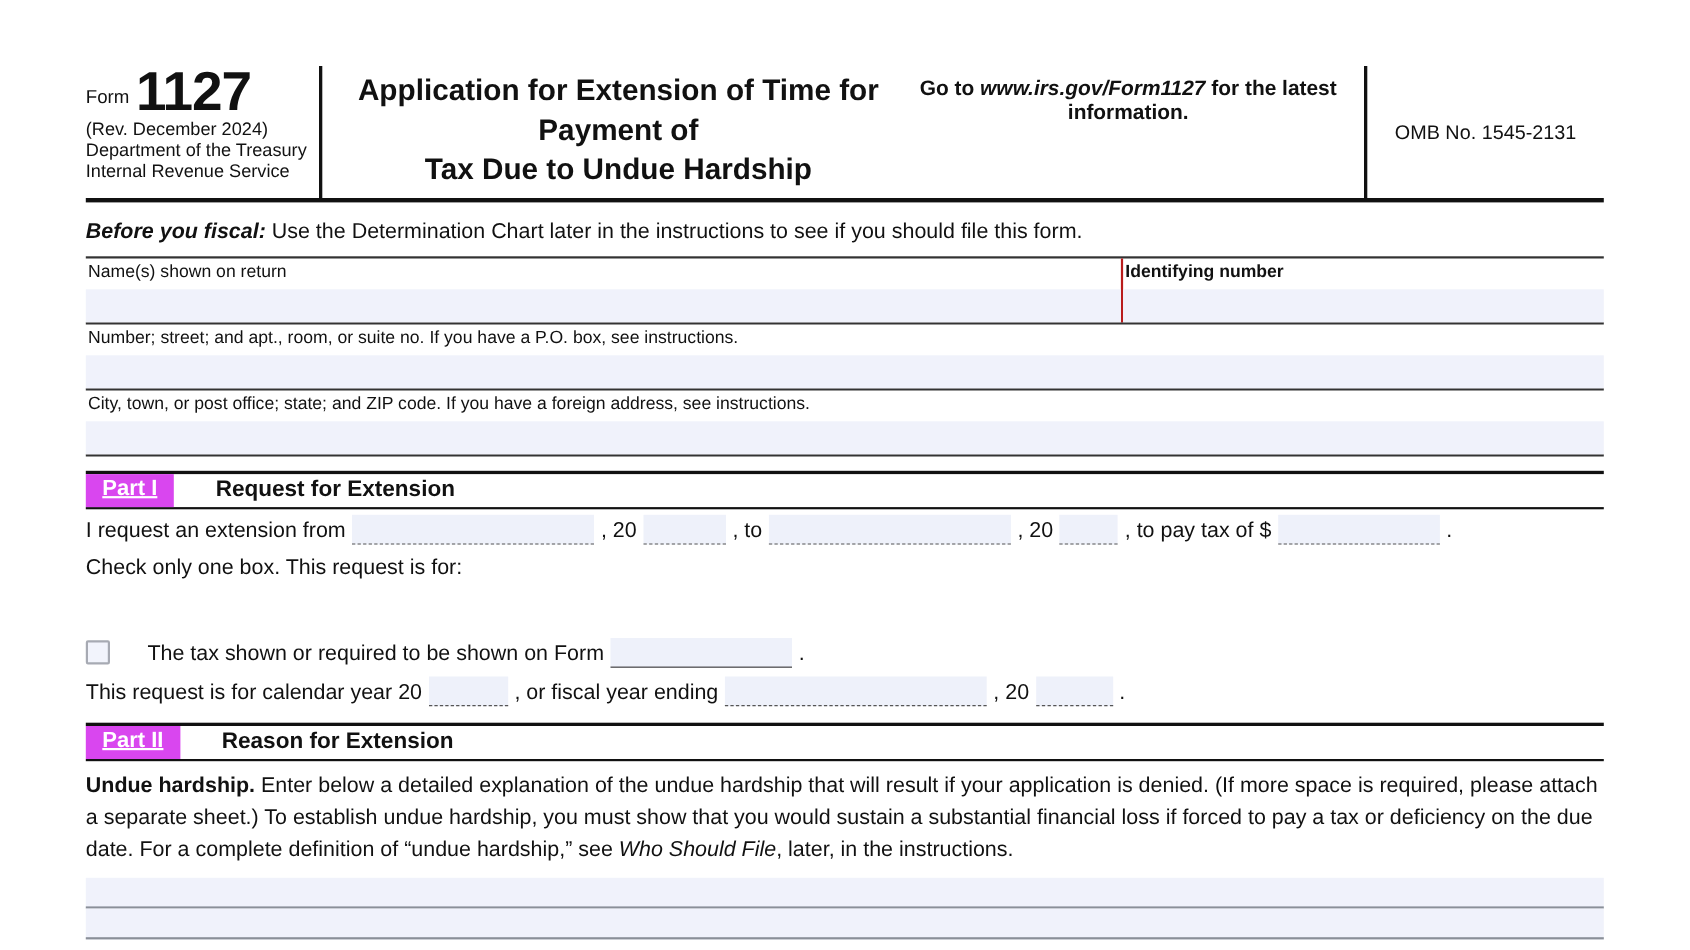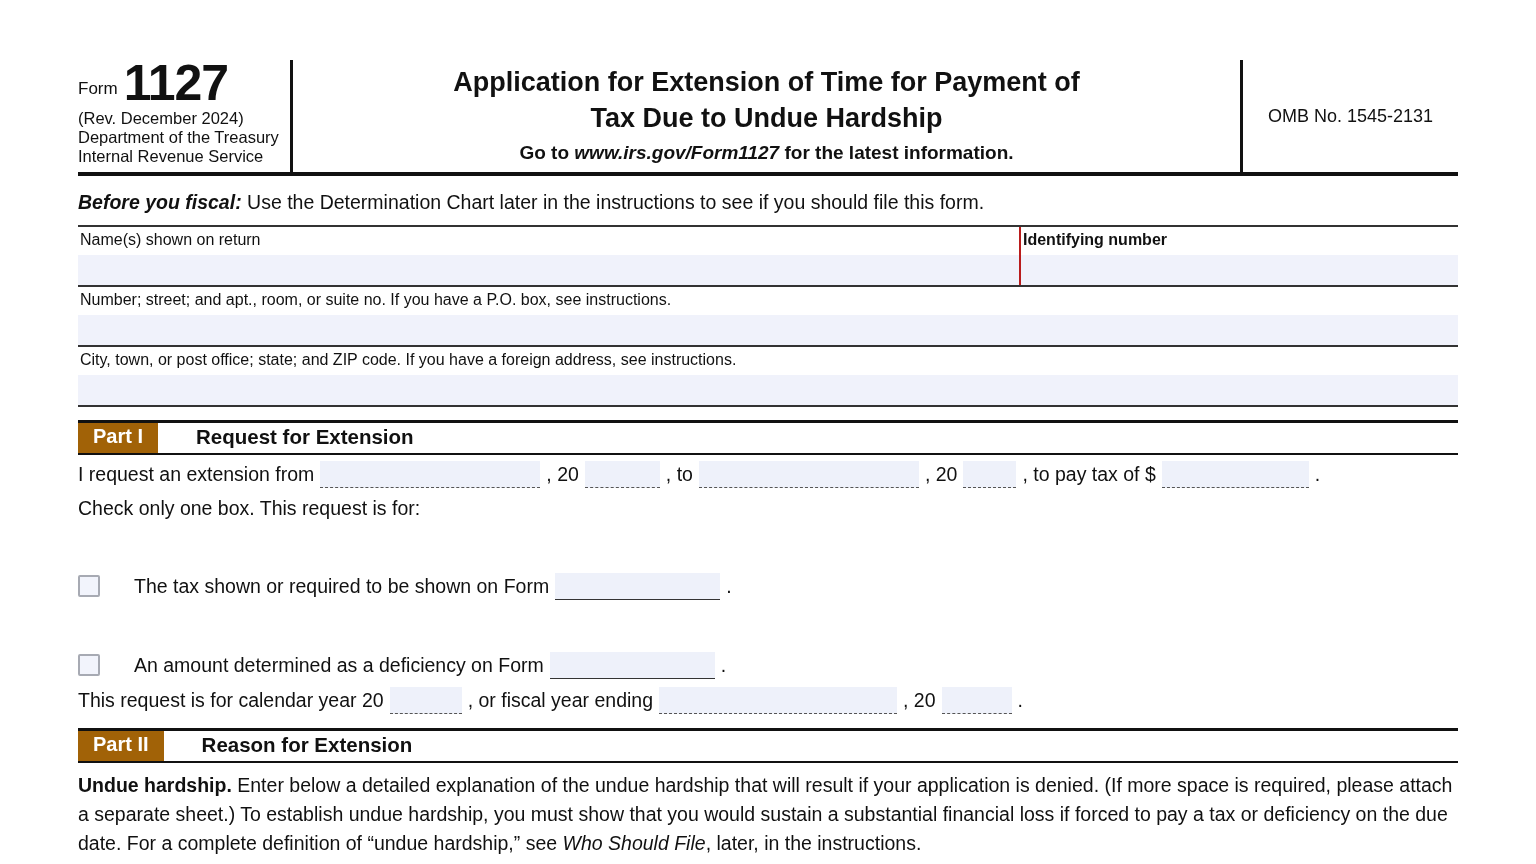--- a/index.html
+++ b/index.html
@@ -12,42 +12,42 @@
   .page { width:1536px; height:864px; padding:0 78px; position:relative; }
 
   
   .hdr { display:flex; margin-top:60px; border-bottom:4px solid #111; align-items:stretch; }
   .hdr-left { width:212px; padding-bottom:6px; }
   .form-word { font-size:17px; vertical-align:6px; margin-right:6px; }
   .form-num { font-size:50px; font-weight:bold; letter-spacing:-1px; line-height:46px; }
   .rev { font-size:16.5px; margin-top:3px; }
   .dept { font-size:16.5px; line-height:19px; }
   .vdiv { width:3px; background:#111; }
-  .hdr-center { flex:1; text-align:center; padding:4px 10px 8px; display:flex; flex-direction:column; justify-content:flex-start; }
+  .hdr-center { flex:1; text-align:center; padding:4px 10px 8px; display:flex; flex-direction:row; justify-content:flex-start; }
   .title { font-size:27px; font-weight:bold; line-height:36px; }
   .goto { font-size:19px; font-weight:bold; margin-top:6px; }
   .goto .url { font-style:italic; }
   .hdr-right { width:215px; display:flex; align-items:center; justify-content:center; font-size:18px; }
 
   
   .intro { font-size:19.5px; margin:15px 0 11px; }
   .intro b { font-style:italic; }
 
   
   .idtable { display:grid; grid-template-columns:1fr 437px; border-top:2px solid #333; border-bottom:2px solid #333; }
   .idcell { padding:0; }
   .idcell.left { border-right:2px solid #b91c1c; }
   .cell-label { font-size:16px; padding:4px 2px 2px; height:28px; }
   .cell-label.bold { font-weight:bold; }
   .fill { background:#f0f2fb; height:30px; }
   .addr-row { border-bottom:2px solid #333; }
 
   
   .partbar { display:flex; align-items:stretch; border-top:3px solid #111; border-bottom:2.5px solid #111; margin-top:13px; }
-  .part-badge { background:#a16207; color:#fff; font-weight:bold; font-size:20px; padding:2px 15px 4px; }
+  .part-badge { background:#d946ef; color:#fff; font-weight:bold; font-size:20px; padding:2px 15px 4px;text-decoration:underline; }
   .part-title { font-weight:bold; font-size:20.5px; padding:2px 0 4px 38px; }
 
   
   .bodyline { font-size:19.5px; line-height:30px; margin-top:4px; }
   .blank {
     display:inline-block; background:#eef1fa; height:27px;
     border-bottom:1.5px dashed #555; vertical-align:-7px;
     margin:0 6px;
   }
   .blank.solid { border-bottom:1.6px solid #333; }
@@ -132,23 +132,20 @@
   <div class="bodyline">
     <span>I request an extension from</span><span class="blank w220"></span><span>, 20</span><span class="blank w75"></span><span>, to</span><span class="blank w220"></span><span>, 20</span><span class="blank w53"></span><span>, to pay tax of $</span><span class="blank w147"></span><span>.</span>
   </div>
 
   <div class="bodyline">Check only one box. This request is for:</div>
 
   <div class="checkline">
     <span class="checkbox"></span><span>The tax shown or required to be shown on Form</span><span class="blank solid w165"></span><span>.</span>
   </div>
 
-  <div class="checkline">
-    <span class="checkbox"></span><span>An amount determined as a deficiency on Form</span><span class="blank solid w165"></span><span>.</span>
-  </div>
 
   <div class="bodyline">
     <span>This request is for calendar year 20</span><span class="blank w72"></span><span>, or fiscal year ending</span><span class="blank w238"></span><span>, 20</span><span class="blank w70"></span><span>.</span>
   </div>
 
   <div class="partbar">
     <div class="part-badge">Part II</div>
     <div class="part-title">Reason for Extension</div>
   </div>
 

